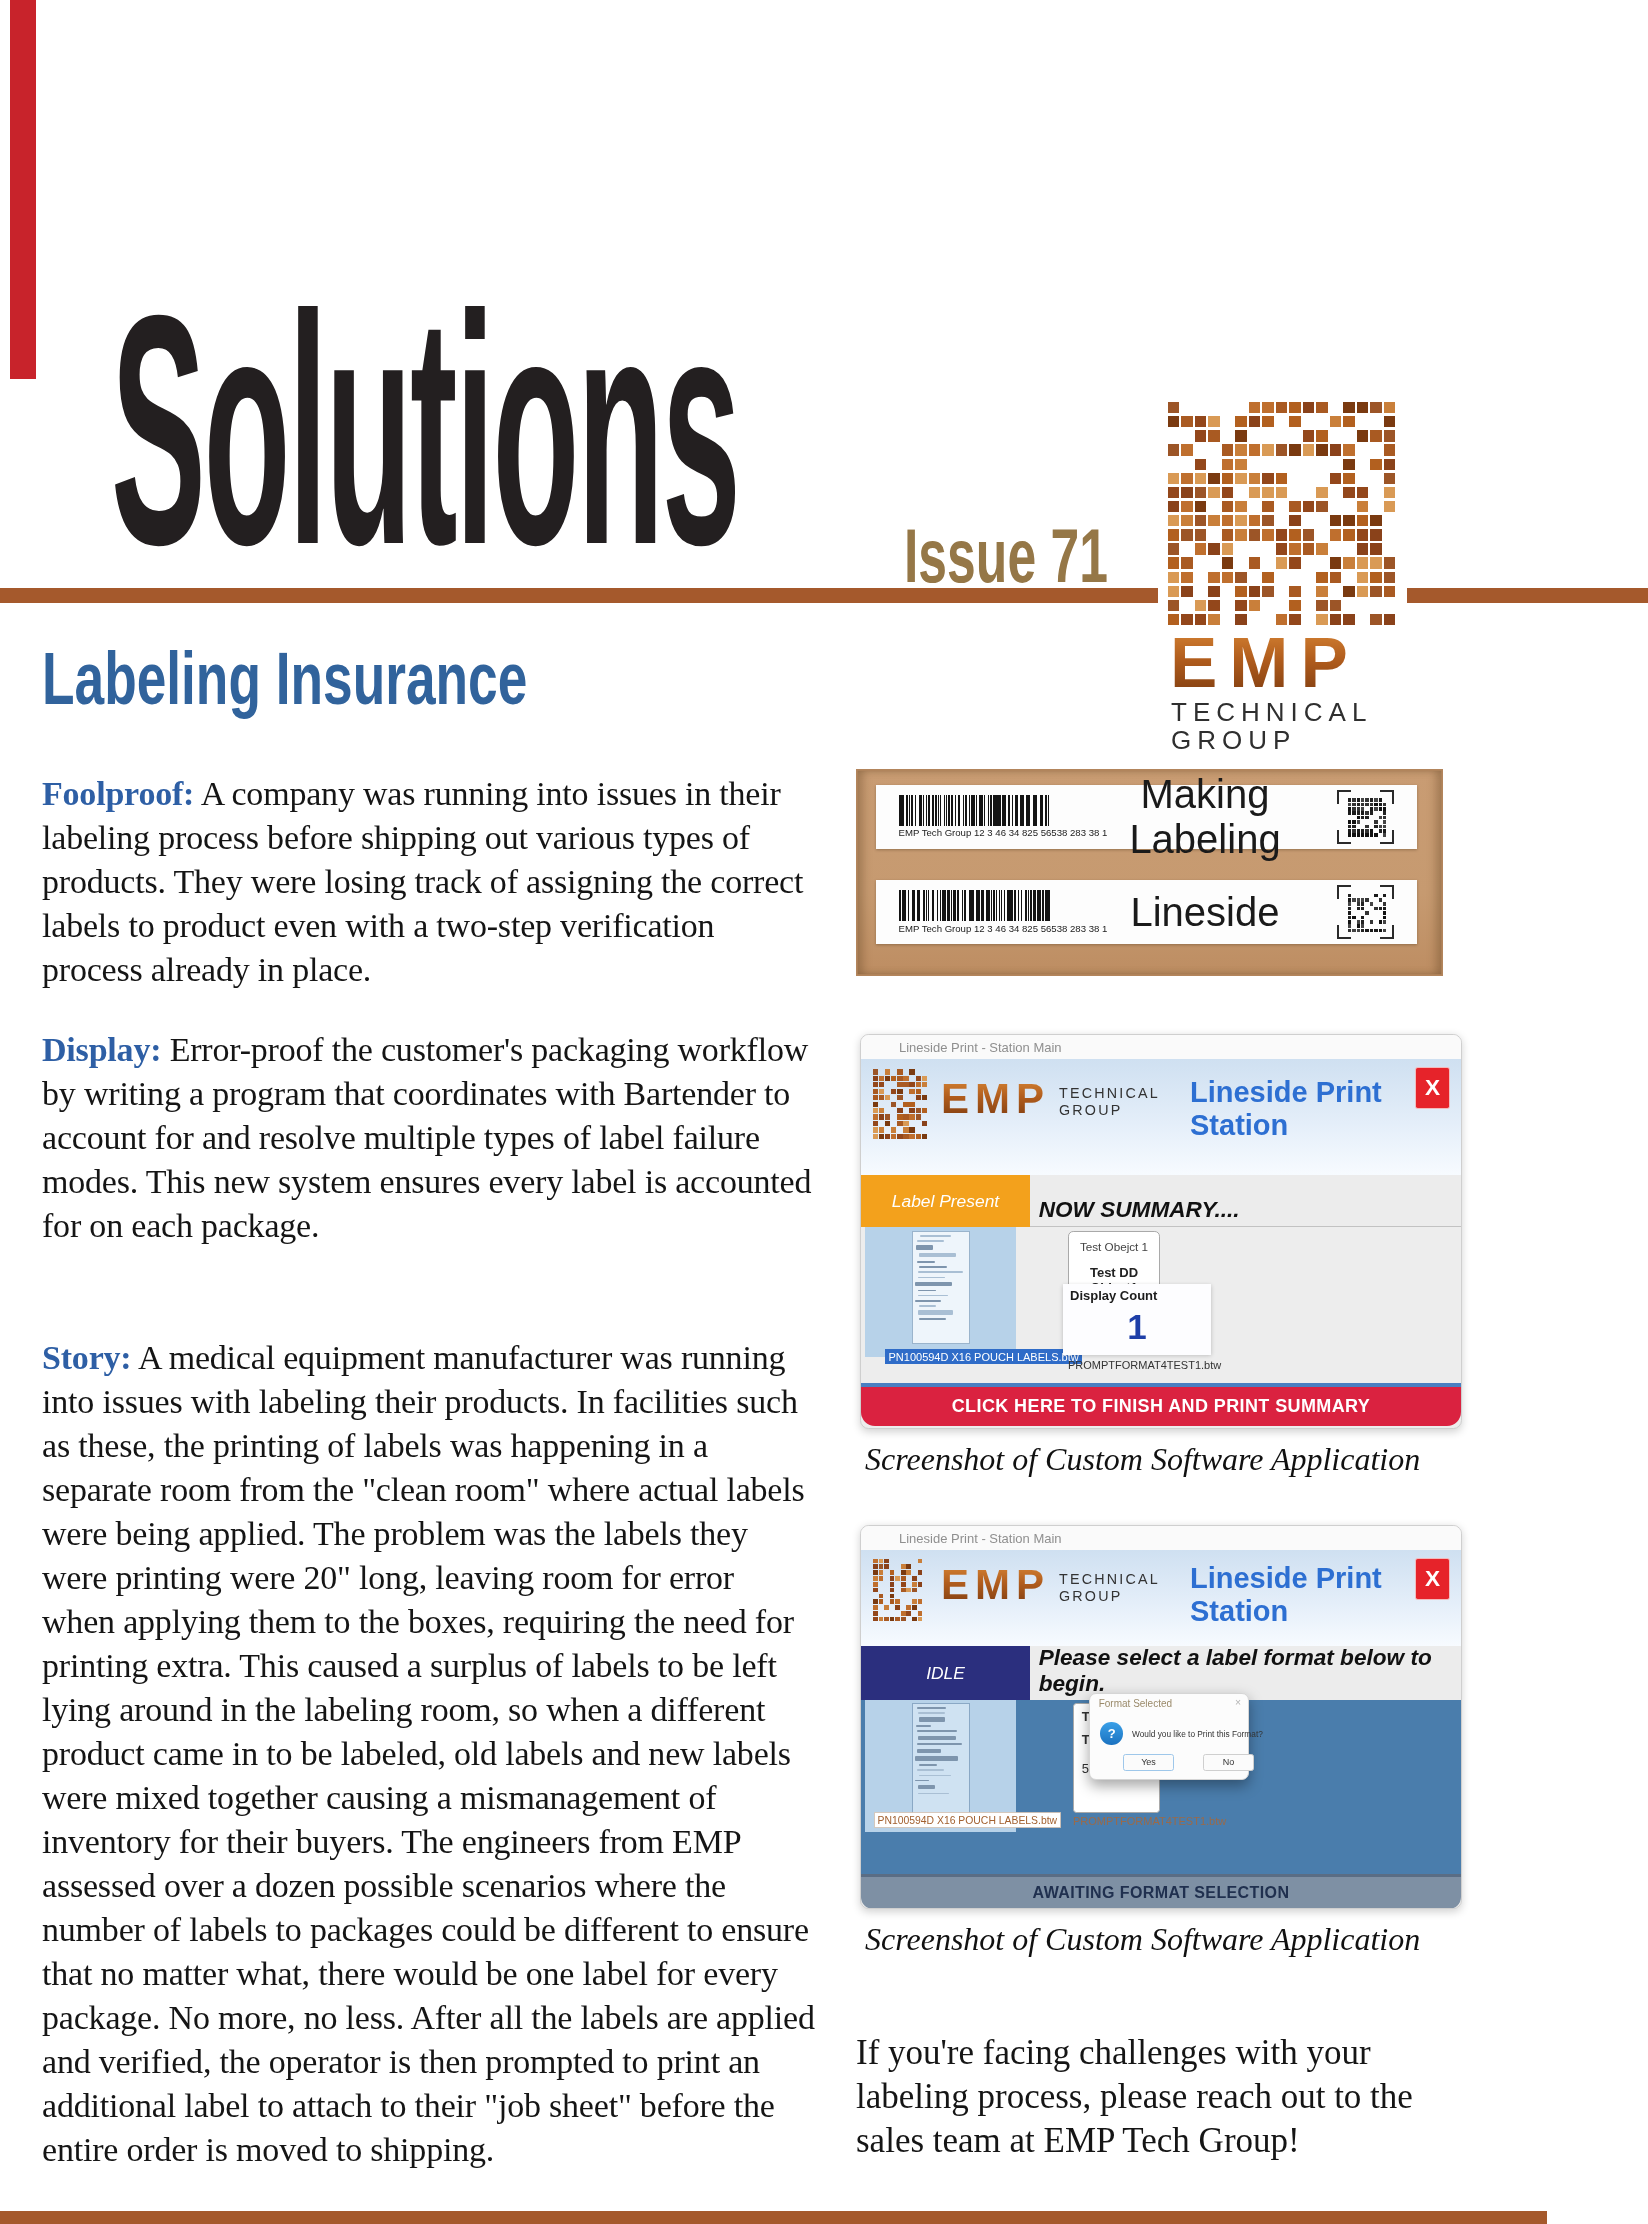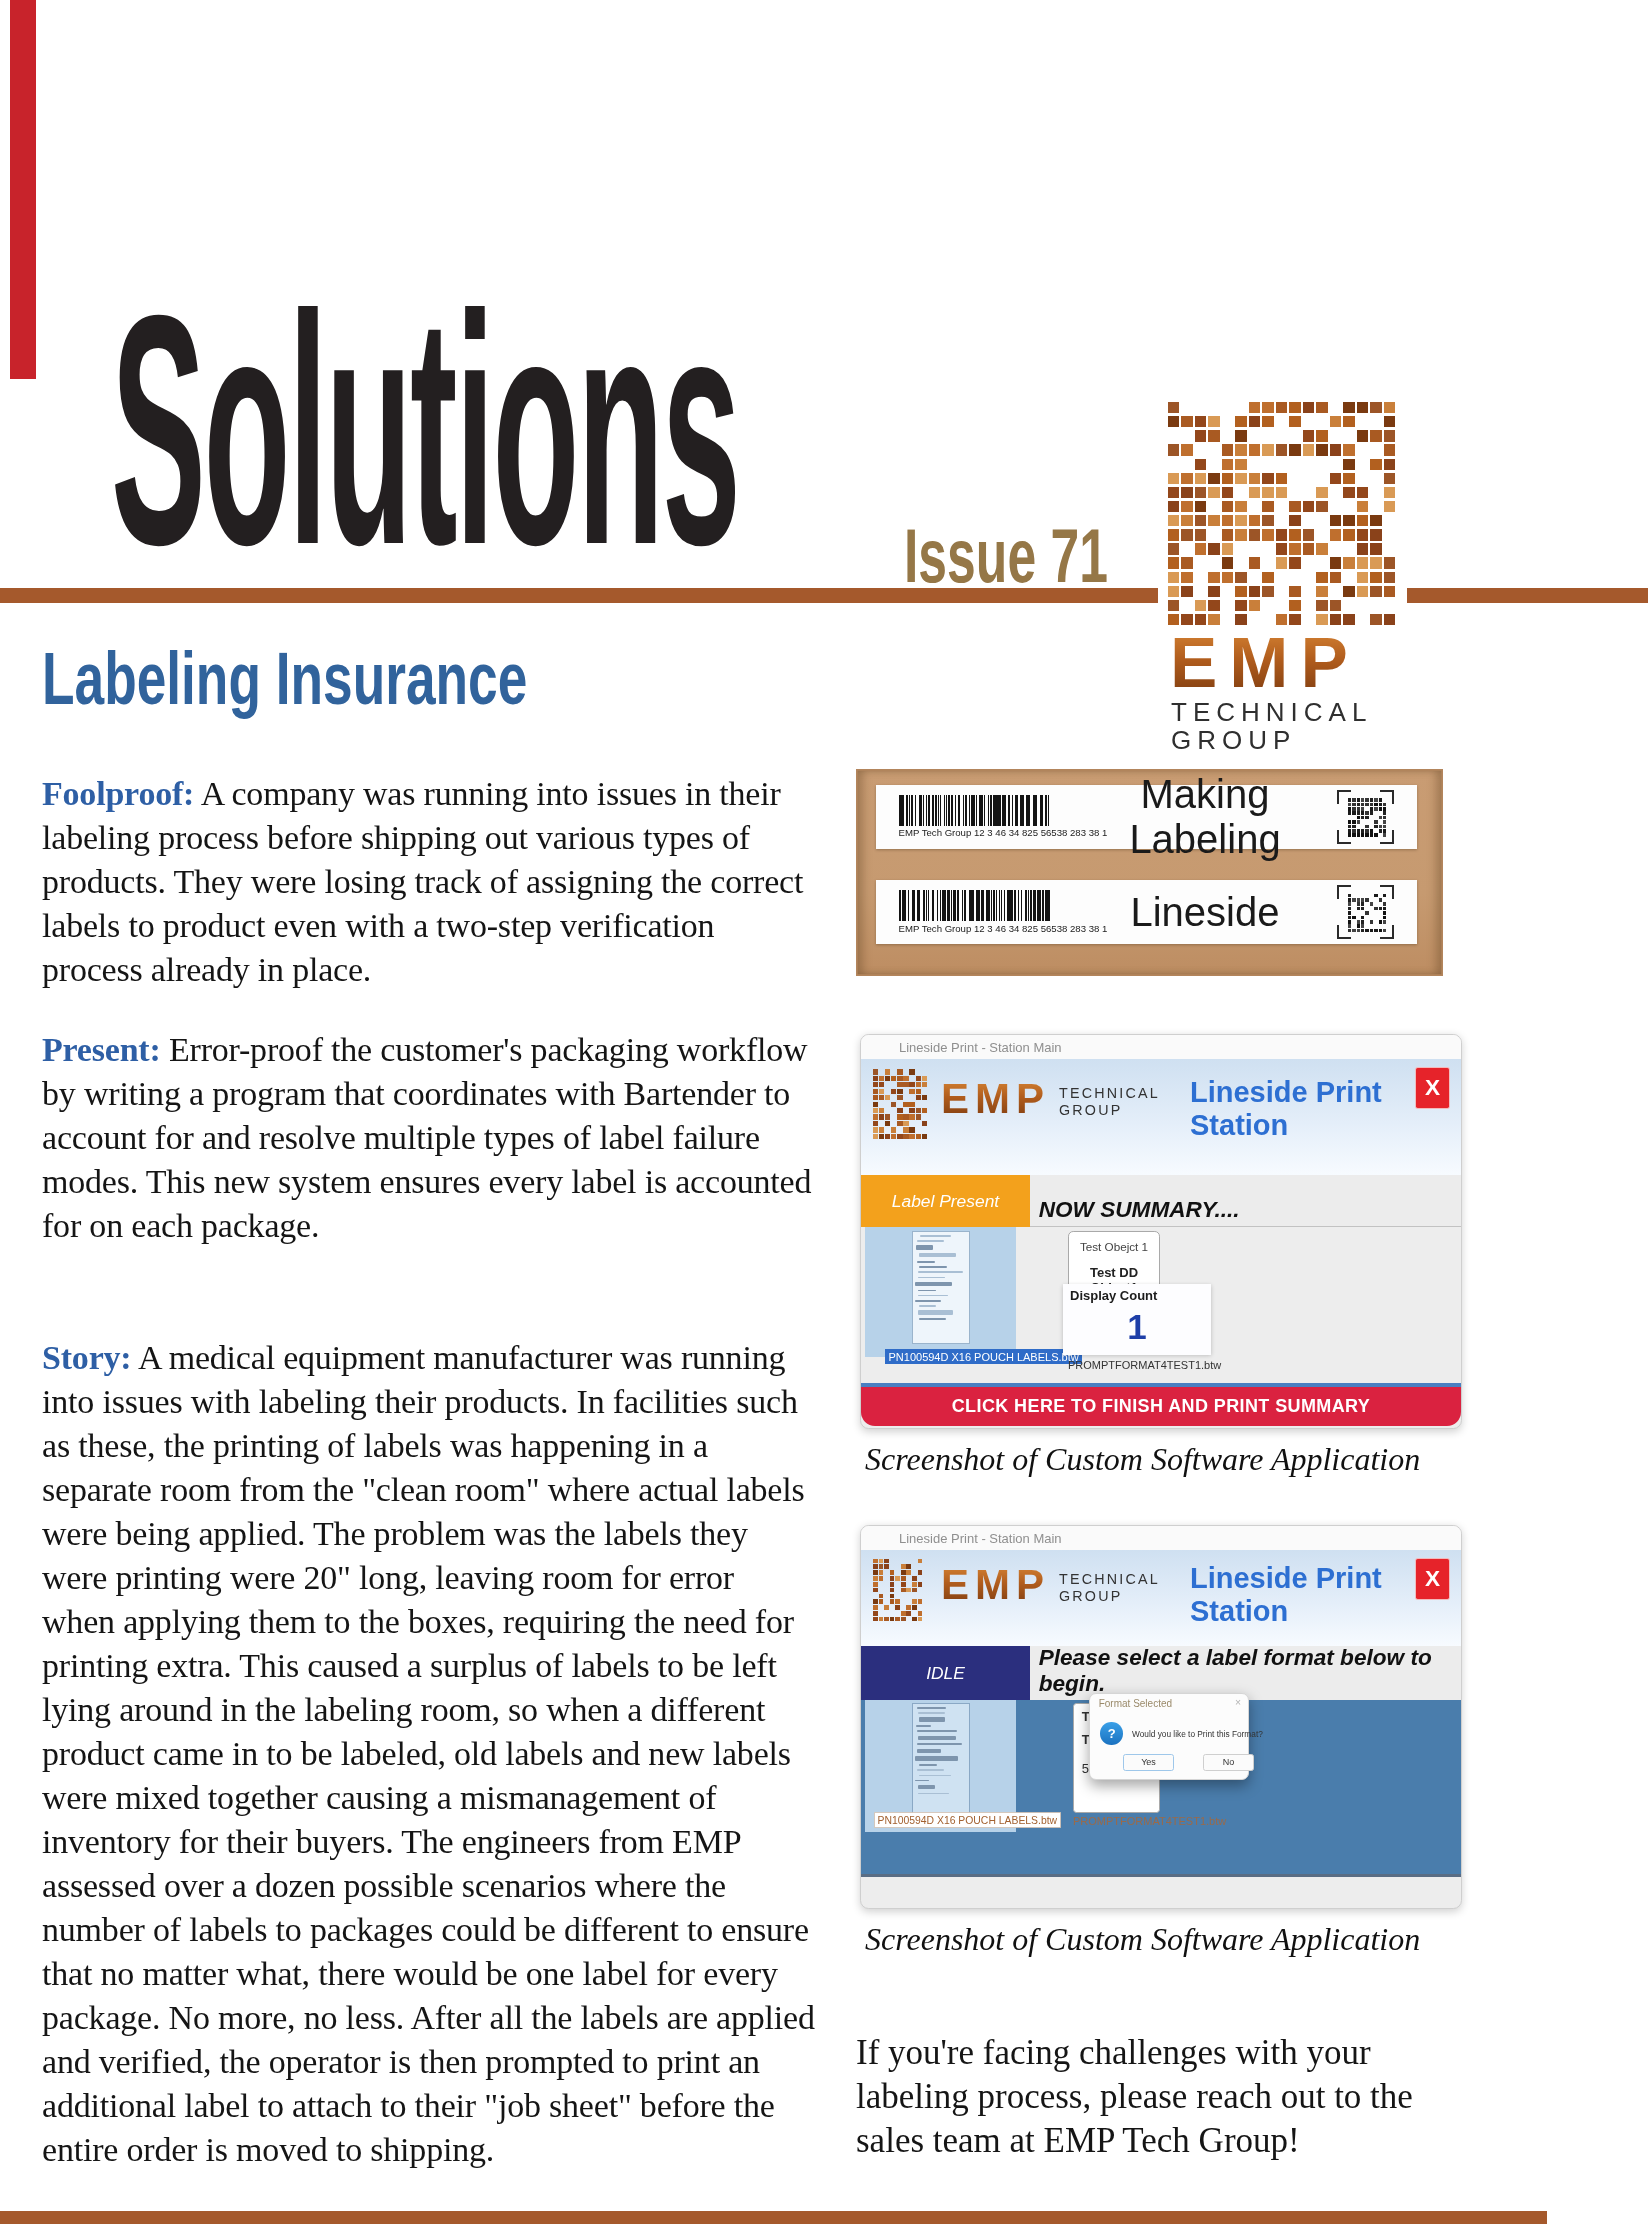--- a/index.html
+++ b/index.html
@@ -393,21 +393,21 @@
       <div style="width: 11.3px; height: 11.3px; background: rgb(138, 66, 26);"></div>
     </div>
   <div class="abs emp-word">EMP</div>
   <div class="abs emp-sub" style="top:699px;">TECHNICAL</div>
   <div class="abs emp-sub" style="top:727px;">GROUP</div>
 
   <div class="abs condensed headline">Labeling Insurance</div>
 
   <div class="abs para" style="top:772px;"><b>Foolproof:</b> <span>A company was running into issues in their labeling process before shipping out various types of products. They were losing track of assigning the correct labels to product even with a two-step verification process already in place.</span></div>
 
-  <div class="abs para" style="top:1028px;"><b>Present:</b> <span>Error-proof the customer's packaging workflow by writing a program that coordinates with Bartender to account for and resolve multiple types of label failure modes. This new system ensures every label is accounted for on each package.</span></div>
+  <div class="abs para" style="top:1028px;"><b>Display:</b> <span>Error-proof the customer's packaging workflow by writing a program that coordinates with Bartender to account for and resolve multiple types of label failure modes. This new system ensures every label is accounted for on each package.</span></div>
 
   <div class="abs para" style="top:1336px;"><b>Story:</b> <span>A medical equipment manufacturer was running into issues with labeling their products. In facilities such as these, the printing of labels was happening in a separate room from the "clean room" where actual labels were being applied. The problem was the labels they were printing were 20" long, leaving room for error when applying them to the boxes, requiring the need for printing extra. This caused a surplus of labels to be left lying around in the labeling room, so when a different product came in to be labeled, old labels and new labels were mixed together causing a mismanagement of inventory for their buyers. The engineers from EMP assessed over a dozen possible scenarios where the number of labels to packages could be different to ensure that no matter what, there would be one label for every package. No more, no less. After all the labels are applied and verified, the operator is then prompted to print an additional label to attach to their "job sheet" before the entire order is moved to shipping.</span></div>
 
   <div class="abs closing">If you're facing challenges with your labeling process, please reach out to the sales team at EMP Tech Group!</div>
 
   <div class="abs box">
     <div class="box-label" style="top:15.6px;">
       <div class="bc-wrap">
         <div class="barcode">
             <i style="width:0.9px;margin-right:0.9px"></i>
@@ -1000,18 +1000,19 @@
       <div class="dialog">
         <div class="dlg-title">Format Selected</div>
         <div class="dlg-x">×</div>
         <div class="dlg-icon">?</div>
         <div class="dlg-text">Would you like to Print this Format?</div>
         <div class="dlg-btn dlg-yes">Yes</div>
         <div class="dlg-btn dlg-no">No</div>
       </div>
     </div>
     <div class="divider2"></div>
+    <div class="footbar">AWAITING FORMAT SELECTION</div>
   </div>
   <div class="abs caption" style="left:865px;top:1921px;">Screenshot of Custom Software Application</div>
 
   <div class="abs bottom-bar"></div>
 </div>
 
 
 </body></html>

